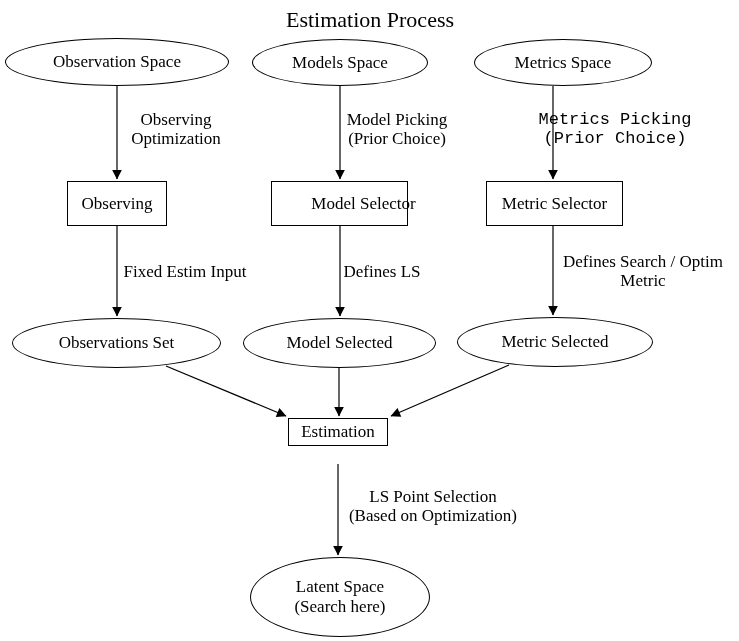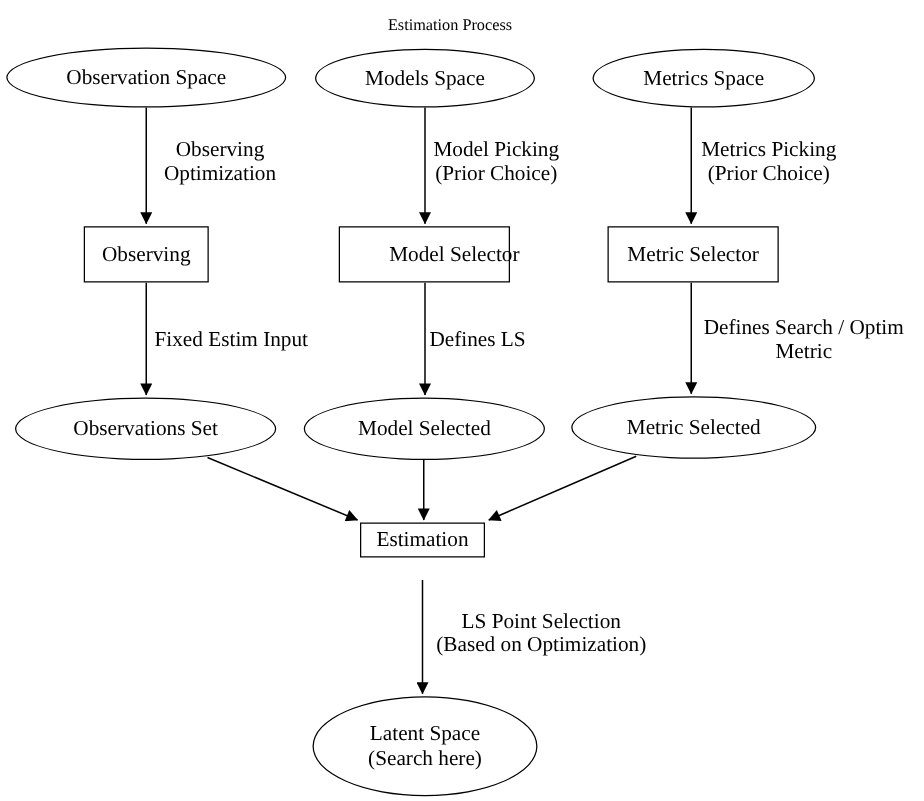--- a/index.html
+++ b/index.html
@@ -49,39 +49,39 @@
   
   .n-observations-set  { left: 12px;  top: 318px; width: 209px; height: 50px; justify-content: center; }
   .n-model-selected    { left: 243px; top: 318px; width: 193px; height: 50px; }
   .n-metric-selected   { left: 457px; top: 317px; width: 196px; height: 50px; }
   
   .n-estimation        { left: 288px; top: 418px; width: 100px; height: 28px; }
   .n-latent-space      { left: 250px; top: 557px; width: 180px; height: 80px; }
 
   .title {
     position: absolute;
-    left: 360px;
+    left: 370px;
     top: 10px;
     transform: translateX(-50%);
-    font-size: 13px;
+    font-size: 22px;
     line-height: 19px;
     white-space: nowrap;
   }
   .edge-label {
     position: absolute;
     transform: translateX(-50%);
     font-size: 17px;
     line-height: 19px;
     text-align: center;
     white-space: nowrap;
   }
   .edge-label span { display: block; }
   .el-observing       { left: 176px; top: 110px; }
   .el-model-picking   { left: 397px; top: 110px; }
-  .el-metrics-picking { left: 615px; top: 110px; }
+  .el-metrics-picking { left: 615px; top: 110px; font-family: Liberation Mono, monospace; }
   .el-fixed-estim     { left: 185px; top: 262px; }
   .el-defines-ls      { left: 382px; top: 262px; }
   .el-defines-search  { left: 643px; top: 252px; }
   .el-ls-point        { left: 433px; top: 487px; }
 </style>
 </head>
 <body>
 
 <div id="canvas">
 

